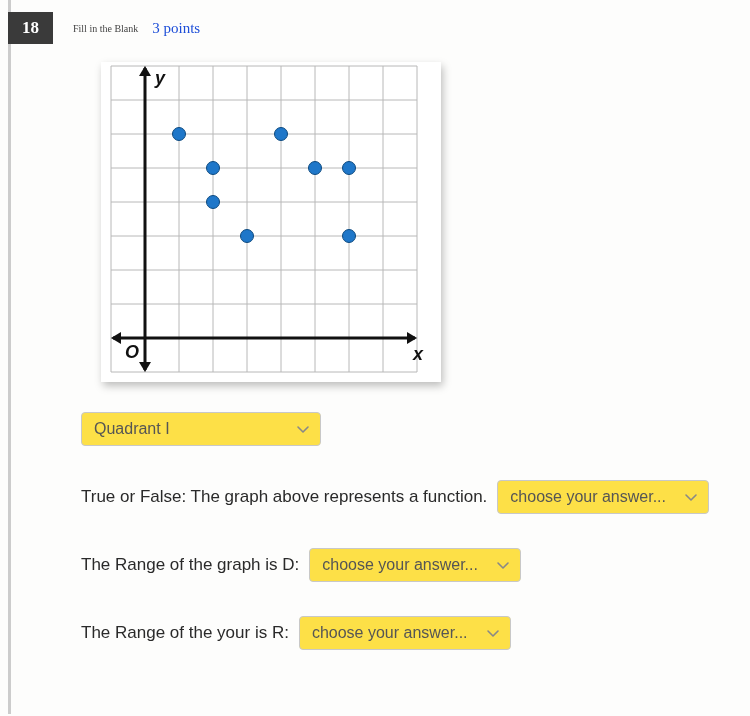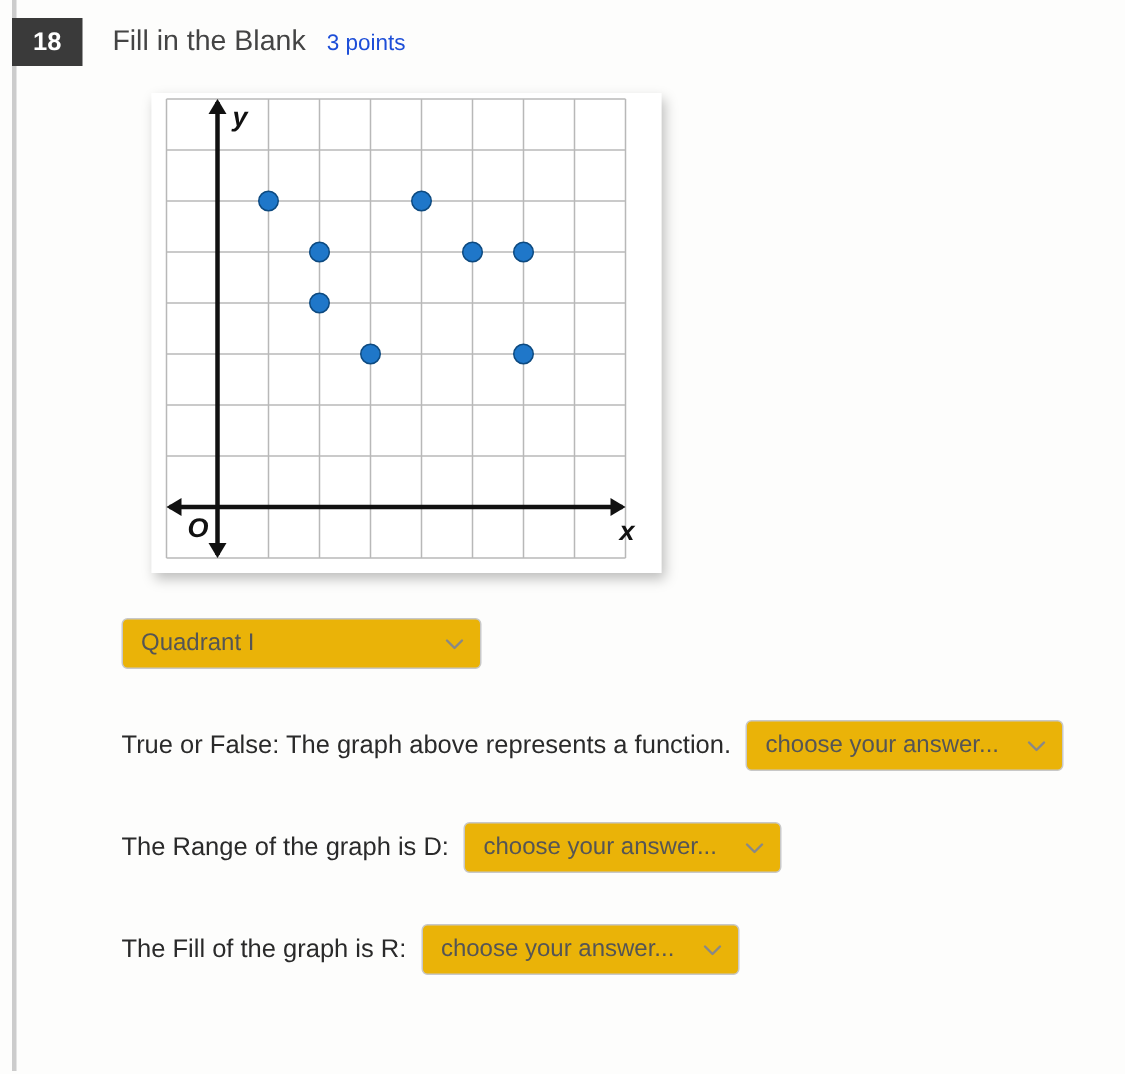--- a/index.html
+++ b/index.html
@@ -13,32 +13,33 @@
   }
   .container {
     border-left: 3px solid #ccc;
     margin-left: 8px;
     padding-bottom: 30px;
   }
   .header {
     display: flex;
     align-items: center;
     padding: 12px 0 0 0;
+    font-family: Liberation Serif, serif;
   }
   .qnum {
     background: #3a3a3a;
     color: #fff;
     font-weight: 600;
     padding: 6px 14px;
     margin-left: -3px;
     font-size: 17px;
   }
   .qtype {
     margin-left: 20px;
-    font-size: 19px;
+    font-size: 10px;
     color: #444;
   }
   .qpoints {
     margin-left: 14px;
     font-size: 15px;
     color: #1d4ed8;
   }
   .graph-wrap {
     margin: 18px 0 30px 90px;
   }
@@ -58,21 +59,21 @@
   .prompt-text { margin-right: 10px; white-space: nowrap; }
   .select {
     display: inline-flex;
     align-items: center;
     justify-content: space-between;
     border: 1px solid #c8c8c8;
     border-radius: 4px;
     padding: 7px 10px 7px 12px;
     font-size: 16px;
     color: #555;
-    background: #eab308;
+    background: #fde047;
     cursor: pointer;
     min-width: 0;
   }
   .select.wider { min-width: 240px; }
   .select.med { min-width: 200px; }
   .select .chev {
     margin-left: 18px;
     color: #888;
   }
   .select .chev svg { display:block; }
@@ -160,21 +161,21 @@
       <span>choose your answer...</span>
       <span class="chev">
         <svg width="14" height="14" viewBox="0 0 14 14">
             <path d="M2 5 L7 10 L12 5" stroke="#888" stroke-width="1.6" fill="none" stroke-linecap="round" stroke-linejoin="round"></path>
           </svg>
       </span>
     </div>
   </div>
 
   <div class="prompt-row">
-    <span class="prompt-text">The Fill of the graph is R:</span>
+    <span class="prompt-text">The Range of the your is R:</span>
     <div class="select med">
       <span>choose your answer...</span>
       <span class="chev">
         <svg width="14" height="14" viewBox="0 0 14 14">
             <path d="M2 5 L7 10 L12 5" stroke="#888" stroke-width="1.6" fill="none" stroke-linecap="round" stroke-linejoin="round"></path>
           </svg>
       </span>
     </div>
   </div>
 

